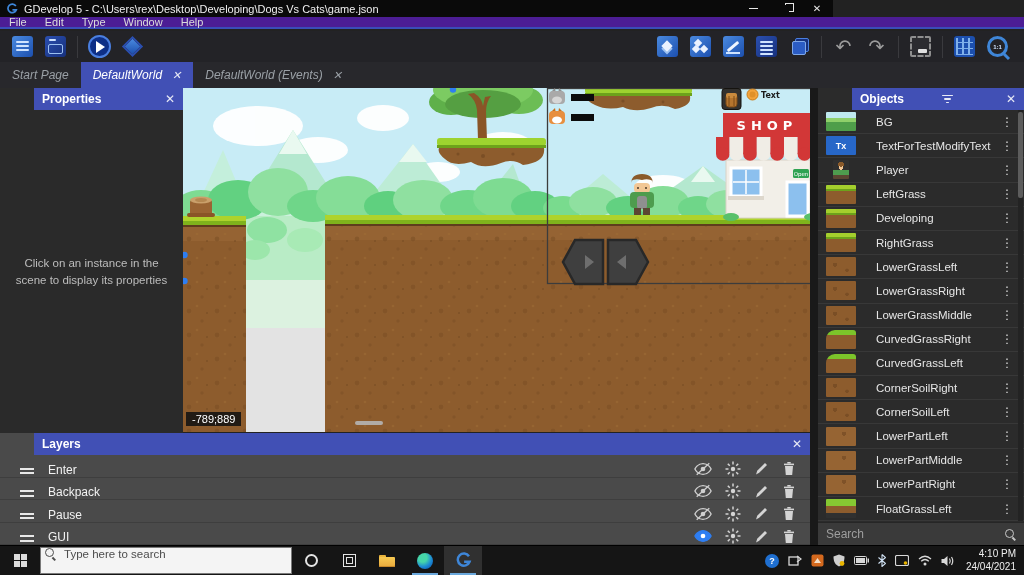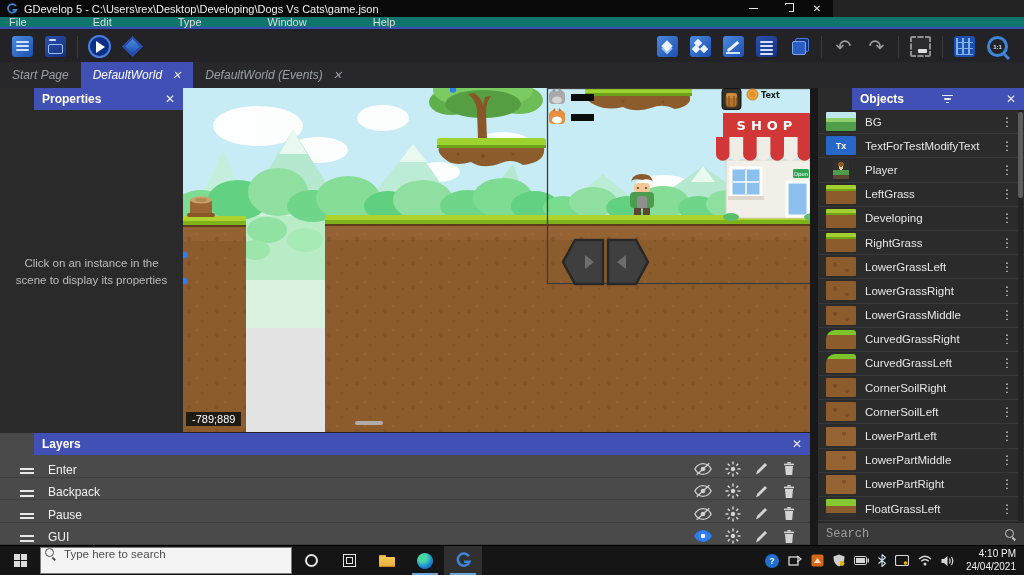--- a/index.html
+++ b/index.html
@@ -11,22 +11,22 @@
             display:flex;align-items:center;font-size:11px;}
   .titlebar .logo{margin:0 6px 0 6px;display:flex;align-items:center;}
   .titlebar .title{flex:1;color:#f0f0f0;white-space:nowrap;overflow:hidden;}
   .win-btns{display:flex;height:17px;}
   .win-btn{width:32px;height:17px;display:flex;align-items:center;justify-content:center;color:#e8e8e8;font-size:10px;}
   .minbar{display:block;width:9px;height:1px;background:#e8e8e8;}
   .restore-box{display:block;width:7px;height:7px;border:1px solid #e8e8e8;position:relative;background:#0a0a0a;}
   .restore-box::before{content:"";position:absolute;top:-3px;left:2px;width:7px;height:7px;border:1px solid #e8e8e8;}
   .restore-box::after{content:"";position:absolute;top:-1px;left:-1px;width:7px;height:7px;background:#0a0a0a;}
   
-  .menubar{position:absolute;left:0;top:17px;width:1024px;height:12px;background:#0f766e;
-           display:flex;align-items:center;font-size:11px;color:#dcdcdc;border-bottom:2px solid #3a4db8;gap:48px;}
+  .menubar{position:absolute;left:0;top:17px;width:1024px;height:12px;background:#4c1d95;
+           display:flex;align-items:center;font-size:11px;color:#dcdcdc;border-bottom:2px solid #3a4db8;}
   .menubar span{margin:0 9px;}
   
   .toolbar{position:absolute;left:0;top:31px;width:1024px;height:31px;background:#232327;
            display:flex;align-items:center;}
   .tb-left{display:flex;align-items:center;margin-left:6px;}
   .tb-right{display:flex;align-items:center;margin-left:auto;margin-right:10px;}
   .tbi{width:25px;height:25px;margin:0 4px;position:relative;display:flex;align-items:center;justify-content:center;}
   .sep{width:1px;height:22px;background:#3a3a3e;margin:0 5px;}
   .sq{width:21px;height:21px;border-radius:3px;background:linear-gradient(135deg,#4a8ae0,#1c4fae);position:relative;overflow:hidden;}
   .sq.dark{background:linear-gradient(135deg,#2b4fb0,#16307c);}
@@ -78,39 +78,39 @@
   
   .objects{position:absolute;left:818px;top:88px;width:206px;height:457px;background:#2b2b2b;display:flex;flex-direction:column;}
   .obj-header .filter{margin-left:auto;margin-right:14px;display:flex;flex-direction:column;align-items:center;}
   .obj-header .filter i{display:block;height:1.6px;background:#e8eaf6;margin:1px 0;border-radius:1px;}
   .obj-header .filter i:nth-child(1){width:11px;}
   .obj-header .filter i:nth-child(2){width:7px;}
   .obj-header .filter i:nth-child(3){width:3px;}
   .obj-list{flex:1;position:relative;overflow:hidden;}
   .obj-row{height:24.2px;display:flex;align-items:center;border-bottom:1px solid #383838;padding-left:8px;}
   .thumb{width:30px;height:19px;border-radius:1px;flex:none;}
-  .obj-row .nm{flex:1;margin-left:9px;font-size:11.5px;color:#e6e6e6;white-space:nowrap;overflow:hidden;}
+  .obj-row .nm{flex:1;margin-left:20px;font-size:11.5px;color:#e6e6e6;white-space:nowrap;overflow:hidden;}
   .obj-row .dots{width:18px;color:#dcdcdc;font-size:12px;text-align:center;flex:none;margin-right:8px;}
   .obj-scroll{position:absolute;right:1px;top:0;width:5px;height:411px;background:#232323;}
   .obj-scroll i{position:absolute;left:0;top:2px;width:5px;height:86px;background:#5d5d5d;border-radius:2px;}
   .t-bg{background:linear-gradient(180deg,#bfe9ef 0 30%,#8fd06a 30% 55%,#4f9e4a 55% 100%);}
   .t-text{background:#2767c8;color:#fff;font-size:9px;font-weight:bold;display:flex;align-items:center;justify-content:center;}
   .t-player{background:
      radial-gradient(ellipse 5px 4px at 50% 22%, #8a5a2a 60%, transparent 61%),
      radial-gradient(ellipse 4px 3.5px at 50% 40%, #f2c795 60%, transparent 61%),
      linear-gradient(transparent 0 52%, #4e9c4e 52% 80%, #5b4632 80% 100%);
      background-color:#303030;width:16px;margin:0 7px;}
   .t-grass{background:linear-gradient(180deg,#a4cf2d 0 22%,#6da21b 22% 32%,#8d5c2d 32% 100%);}
   .t-soil{background:radial-gradient(circle at 30% 40%, #7a4e25 0 2px, transparent 2px),
           radial-gradient(circle at 70% 70%, #7a4e25 0 1.5px, transparent 2px),#8d5c2d;}
   .t-soil2{background:radial-gradient(circle at 60% 35%, #7f5228 0 2px, transparent 2px),#966433;}
   .t-curved{background:linear-gradient(180deg,#7cc42a 0 28%,#8d5c2d 28% 100%);border-top-left-radius:9px;border-top-right-radius:3px;}
   .t-float{background:linear-gradient(180deg,#86c832 0 38%,#8d5c2d 38% 75%,#303030 75% 100%);}
   .obj-search{height:23px;background:#3a3a3a;display:flex;align-items:center;padding:0 8px;border-top:1px solid #262626;}
-  .obj-search .ph{color:#9e9e9e;font-size:12px;flex:1;font-family:Liberation Mono, monospace;}
+  .obj-search .ph{color:#9e9e9e;font-size:12px;flex:1;}
   
   .mag{width:11px;height:11px;position:relative;flex:none;}
   .mag::before{content:"";position:absolute;left:0;top:0;width:7px;height:7px;border:1.5px solid #c9c9c9;border-radius:50%;}
   .mag::after{content:"";position:absolute;right:0;bottom:0;width:4px;height:1.5px;background:#c9c9c9;transform:rotate(45deg);}
   
   .layers{position:absolute;left:0;top:433px;width:810px;height:112px;background:#4a4a4a;display:flex;flex-direction:column;}
   .layer-row{flex:1;display:flex;align-items:flex-end;border-bottom:1px solid #3e3e3e;font-size:12px;color:#f2f2f2;}
   .layer-row .grip{width:14px;margin:0 14px 0 20px;}
   .layer-row .grip i{display:block;height:2px;background:#e8e8e8;margin:2.5px 0;}
   .layer-row .nm{flex:1;}

